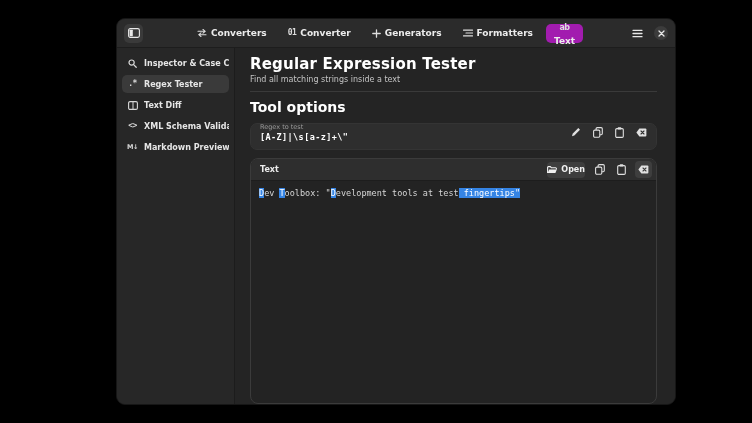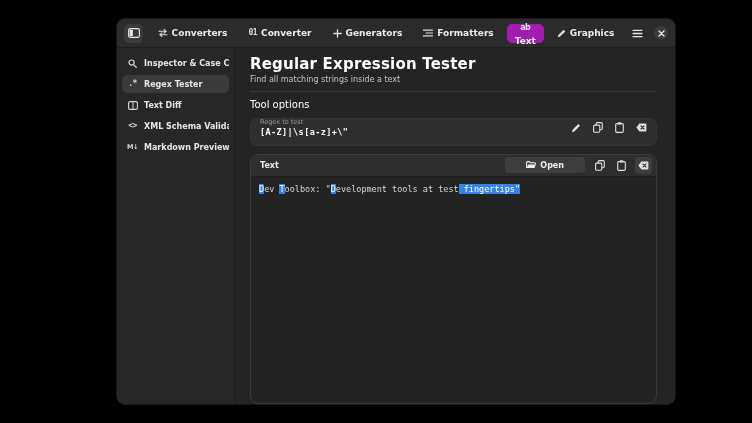--- a/index.html
+++ b/index.html
@@ -37,21 +37,21 @@
   .side-item { display:flex; align-items:center; gap:6px; height:18px; padding:0 5px;
                border-radius:5px; color:#e6e6e6; font-size:8px; font-weight:600;
                margin-bottom:3px; cursor:pointer; white-space:nowrap; overflow:hidden; }
   .side-item.selected { background:#3a3a3a; }
   .sicon { width:11px; flex:0 0 11px; display:flex; align-items:center; justify-content:center; color:#d8d8d8; }
 
   .main { flex:1; background:#242424; padding:7px 18px 0 15px; display:flex; flex-direction:column; min-width:0; }
   .page-title { font-size:15px; font-weight:800; color:#ffffff; letter-spacing:0.2px; }
   .page-subtitle { font-size:8px; color:#c4c4c4; margin-top:2px; }
   .divider { height:1px; background:#3a3a3a; margin:7px 0 6px; }
-  .section-label { font-size:10px; font-weight:400; color:#ffffff; margin:1px 0 8px; }
+  .section-label { font-size:14px; font-weight:700; color:#ffffff; margin:1px 0 8px; }
 
   
   .regex-card { height:28px; background:#2e2e2e; border:1px solid #343434; border-radius:7px;
                 display:flex; padding:0 6px 0 9px; }
   .regex-left { flex:1; min-width:0; }
   .field-label { font-size:6.5px; color:#9d9d9d; line-height:1.2; }
   .field-value { font-family:"DejaVu Sans Mono", monospace; font-size:8.5px; font-weight:700;
                  color:#ffffff; letter-spacing:0.4px; line-height:1.3; }
   .icon-btn { width:17px; height:17px; border:none; background:transparent; border-radius:4px;
               color:#e0e0e0; display:flex; align-items:center; justify-content:center;
@@ -59,21 +59,21 @@
   .icon-btn.raised { background:#3e3e3e; }
 
   
   .text-card { margin-top:8px; height:252px; border:1px solid #3b3b3b; border-radius:8px;
                display:flex; flex-direction:column; overflow:hidden; background:#232323; }
   .text-header { height:22px; flex:0 0 22px; background:#2e2e2e; border-bottom:1px solid #1d1d1d;
                  display:flex; align-items:center; padding:0 4px 0 9px; }
   .text-header-label { font-size:8px; font-weight:600; color:#ececec; flex:1; }
   .open-btn { height:16px; display:flex; align-items:center; gap:4px; border:none; border-radius:4px;
               background:#3e3e3e; color:#f0f0f0; font-family:inherit; font-size:8px; font-weight:700;
-              padding:0 21px; margin-right:6px; cursor:pointer; }
+              padding:0 0; margin-right:6px; cursor:pointer; }
   .text-body { flex:1; padding:7px 8px; }
   .editor-line { font-family:"DejaVu Sans Mono", monospace; font-size:8.5px; color:#d6d6d6;
                  white-space:pre; }
   .hl { background:#3584e4; color:#ffffff; }
 
   svg { display:block; }
 </style>
 </head>
 <body>
 
@@ -117,28 +117,20 @@
             <svg width="10" height="8" viewBox="0 0 10 8">
                 <path d="M0.5 1.2 H9.5 M3 4 H9.5 M0.5 6.8 H9.5" fill="none" stroke="currentColor" stroke-width="1.2" stroke-linecap="round"></path>
               </svg>
           </span>
           <span>Formatters</span>
         </button>
         <button class="tab active">
           <span class="ticon glyph">ab</span>
           <span>Text</span>
         </button>
-        <button class="tab">
-          <span class="ticon">
-            <svg width="9" height="9" viewBox="0 0 9 9">
-                <path d="M0.8 8.2 L1.4 5.9 L6.6 0.7 L8.3 2.4 L3.1 7.6 Z" fill="currentColor"></path>
-              </svg>
-          </span>
-          <span>Graphics</span>
-        </button>
       </nav>
 
       <div class="hb-right">
         <button class="menu-btn">
           <span>
             <svg width="11" height="9" viewBox="0 0 11 9">
                 <path d="M1 1.3 H10 M1 4.5 H10 M1 7.7 H10" fill="none" stroke="currentColor" stroke-width="1.3" stroke-linecap="round"></path>
               </svg>
           </span>
         </button>

